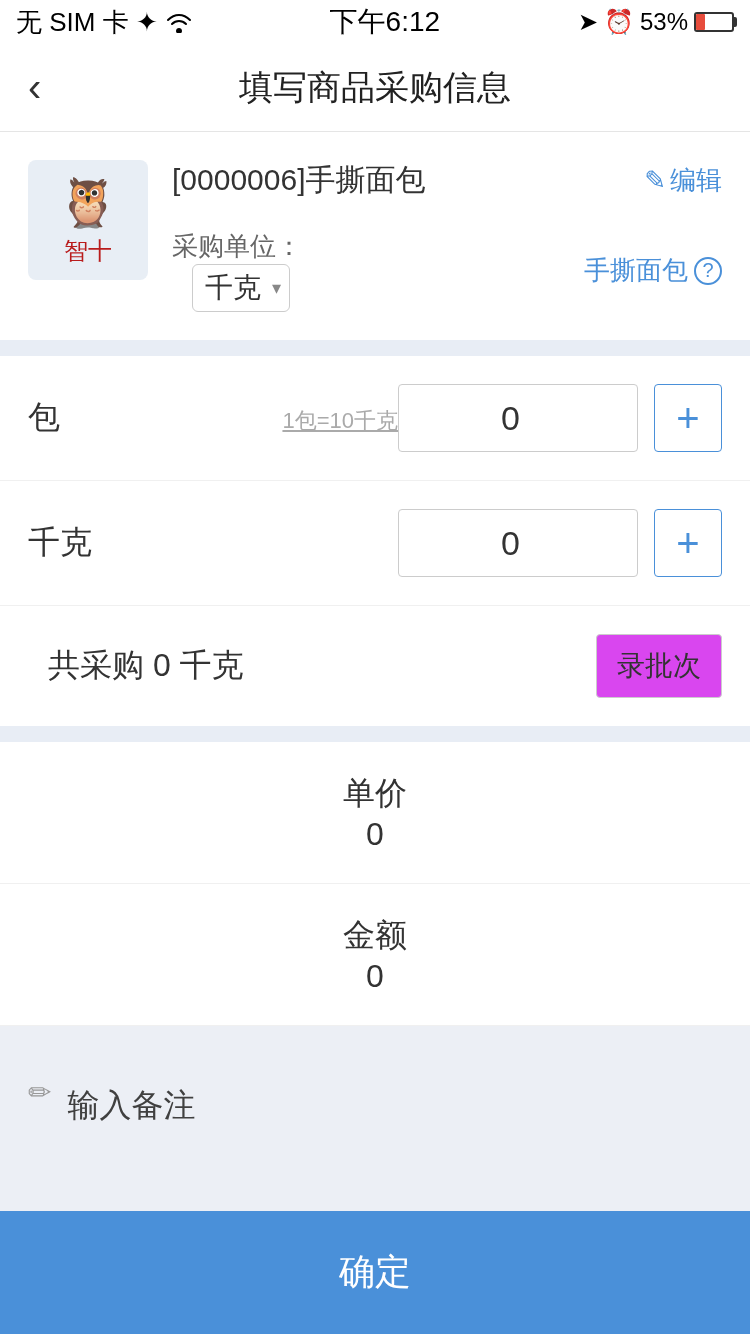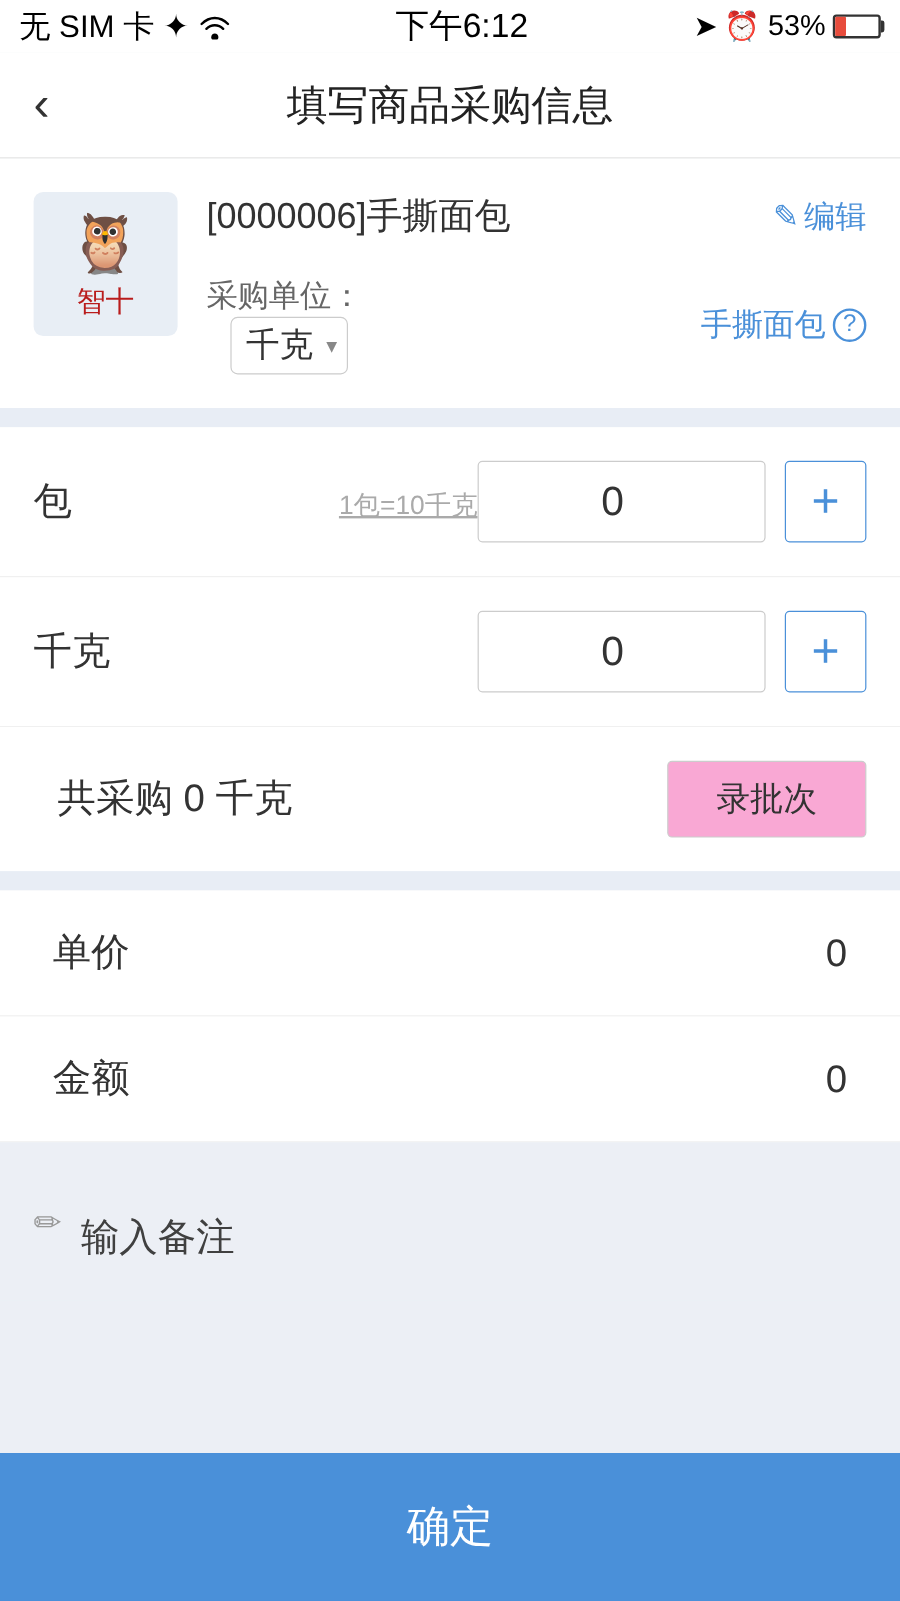--- a/index.html
+++ b/index.html
@@ -241,38 +241,39 @@
       background: #fff;
     }
     .summary-text {
       font-size: 32px;
       color: #333;
       margin-left: 20px;
     }
     .record-btn {
       border: 1px solid #ccc;
       border-radius: 4px;
-      padding: 12px 40px;
+      padding: 12px 20px;
       font-size: 28px;
       color: #333;
-      background: #f9a8d4;
+      background: #d946ef;
       cursor: pointer;
     }
 
     
     .price-section {
       background: #fff;
       margin-top: 0;
     }
     .price-row {
       display: flex;
       align-items: center;
       justify-content: space-between;
-      padding: 30px 44px;
+      padding: 30px 16px;
       border-bottom: 1px solid #f0f0f0;
+      flex-direction: column;
     }
     .price-row-label {
       font-size: 32px;
       color: #333;
     }
     .price-row-value {
       font-size: 32px;
       color: #333;
     }
 

